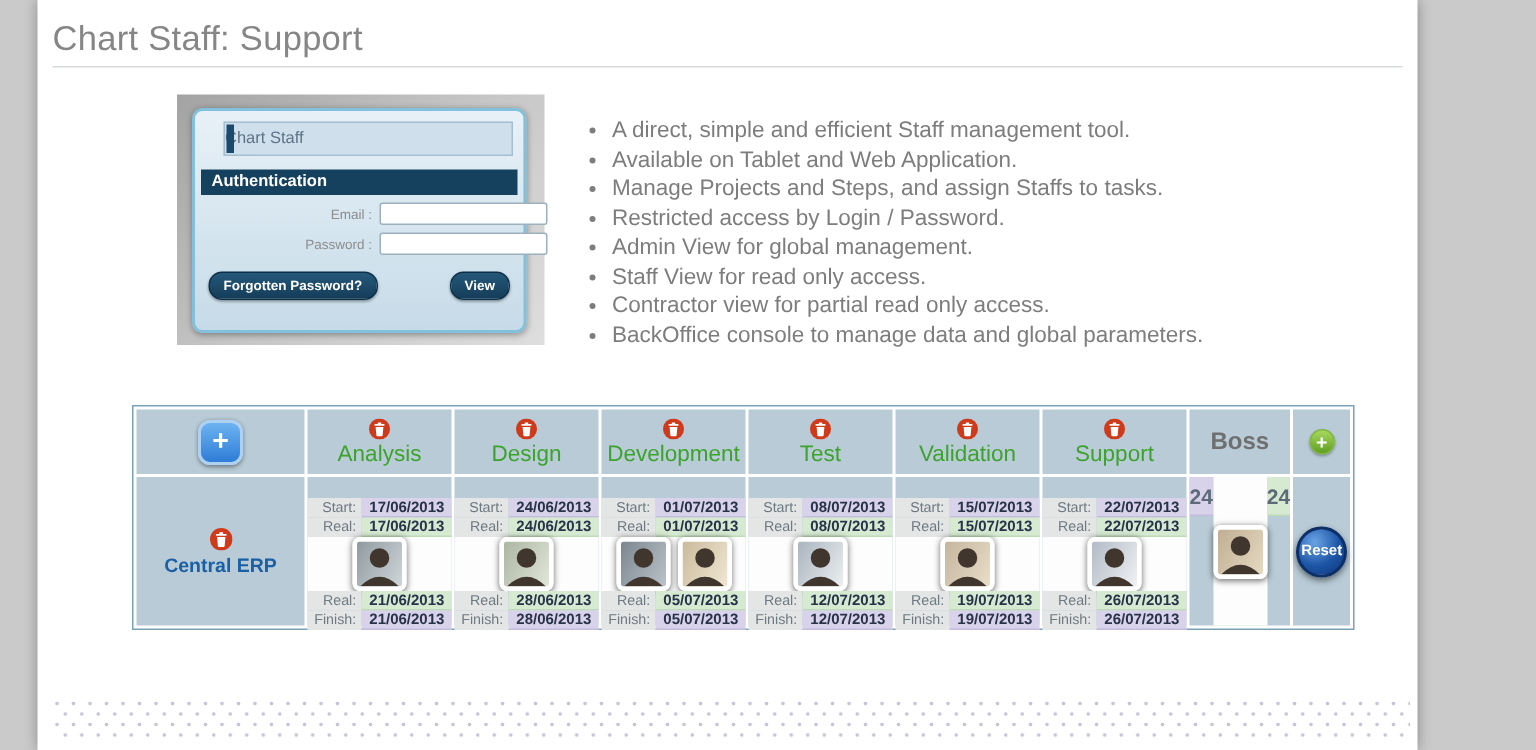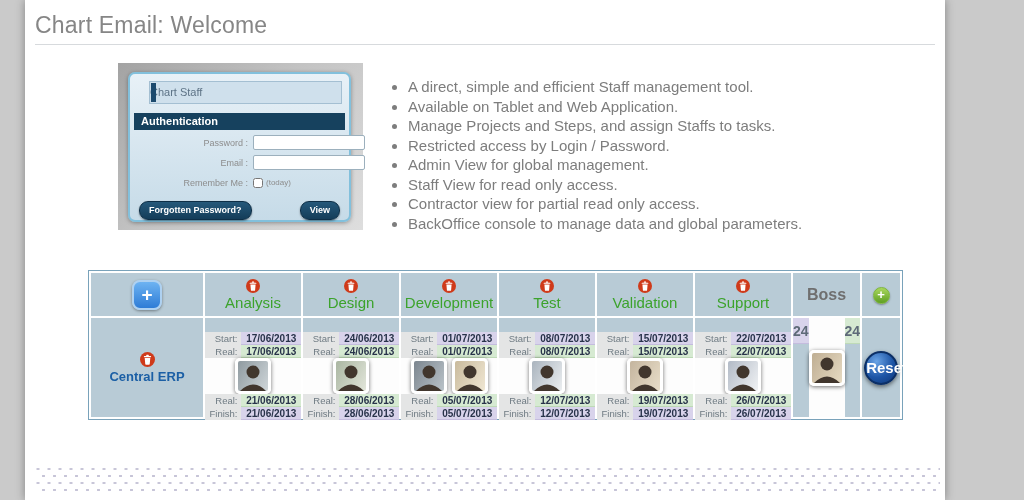--- a/index.html
+++ b/index.html
@@ -118,21 +118,21 @@
   .boss-col{display:flex;flex-direction:row;height:99px;}
   .boss-box{height:26px;line-height:26px;text-align:center;font-size:14px;font-weight:bold;color:#5e6a78;}
   .boss-box.lav{background:#d8d3eb;box-shadow:inset 0 -1px 0 #c4bcde;}
   .boss-box.grn{background:#d6ead2;box-shadow:inset 0 -1px 0 #bedab7;}
   .boss-mid{flex:1;background:#fdfdfd;display:flex;align-items:center;justify-content:center;}
   
   .reset-wrap{display:flex;align-items:center;justify-content:center;height:99px;}
   .reset-btn{
     width:34px;height:34px;border-radius:50%;cursor:pointer;padding:0;
     background:radial-gradient(circle at 35% 28%,#6aa4e6,#1d55a6 55%,#0d3577);
-    border:2px solid #0b2f66;color:#ffffff;font-size:15px;font-weight:bold;
+    border:2px solid #0b2f66;color:#ffffff;font-size:10px;font-weight:bold;
     box-shadow:0 2px 4px rgba(0,0,0,.5);
   }
   
   .dots{
     position:absolute;left:11px;top:467px;width:904px;height:27px;
     background-image:
       radial-gradient(circle,#c6c4d7 1.1px,rgba(0,0,0,0) 1.4px),
       radial-gradient(circle,#c6c4d7 1.1px,rgba(0,0,0,0) 1.4px);
     background-size:11px 14px,11px 14px;
     background-position:2px 2px,7.5px 9px;
@@ -151,42 +151,37 @@
     </g>
     <g id="person-glyph">
       <circle cx="15" cy="11" r="6.5" fill="#41362d"></circle>
       <path d="M2 30 q13 -13 26 0 z" fill="#41362d"></path>
     </g>
   </defs>
 </svg>
 
 <div class="page">
 
-  <h1 class="page-title">Chart Email: Welcome</h1>
+  <h1 class="page-title">Chart Staff: Support</h1>
   <div class="title-rule"></div>
 
   <div class="login-shot">
     <div class="login-box">
       <div class="lb-titlebar">
         <span class="accent"></span>
         <span>Chart Staff</span>
       </div>
       <div class="lb-auth">Authentication</div>
       <div class="lb-row">
-        <span class="lb-label">Password :</span>
-        <input class="lb-input" type="password" value="" style="">
-      </div>
-      <div class="lb-row">
         <span class="lb-label">Email :</span>
         <input class="lb-input" type="text" value="" style="">
       </div>
       <div class="lb-row">
-        <span class="lb-label">Remember Me :</span>
-        <input class="lb-check" type="checkbox" style="">
-        <span class="lb-hint">(today)</span>
+        <span class="lb-label">Password :</span>
+        <input class="lb-input" type="password" value="" style="">
       </div>
       <div class="lb-buttons">
         <button class="lb-btn">Forgotten Password?</button>
         <button class="lb-btn">View</button>
       </div>
     </div>
   </div>
 
   <ul class="features">
     <li>A direct, simple and efficient Staff management tool.</li>

